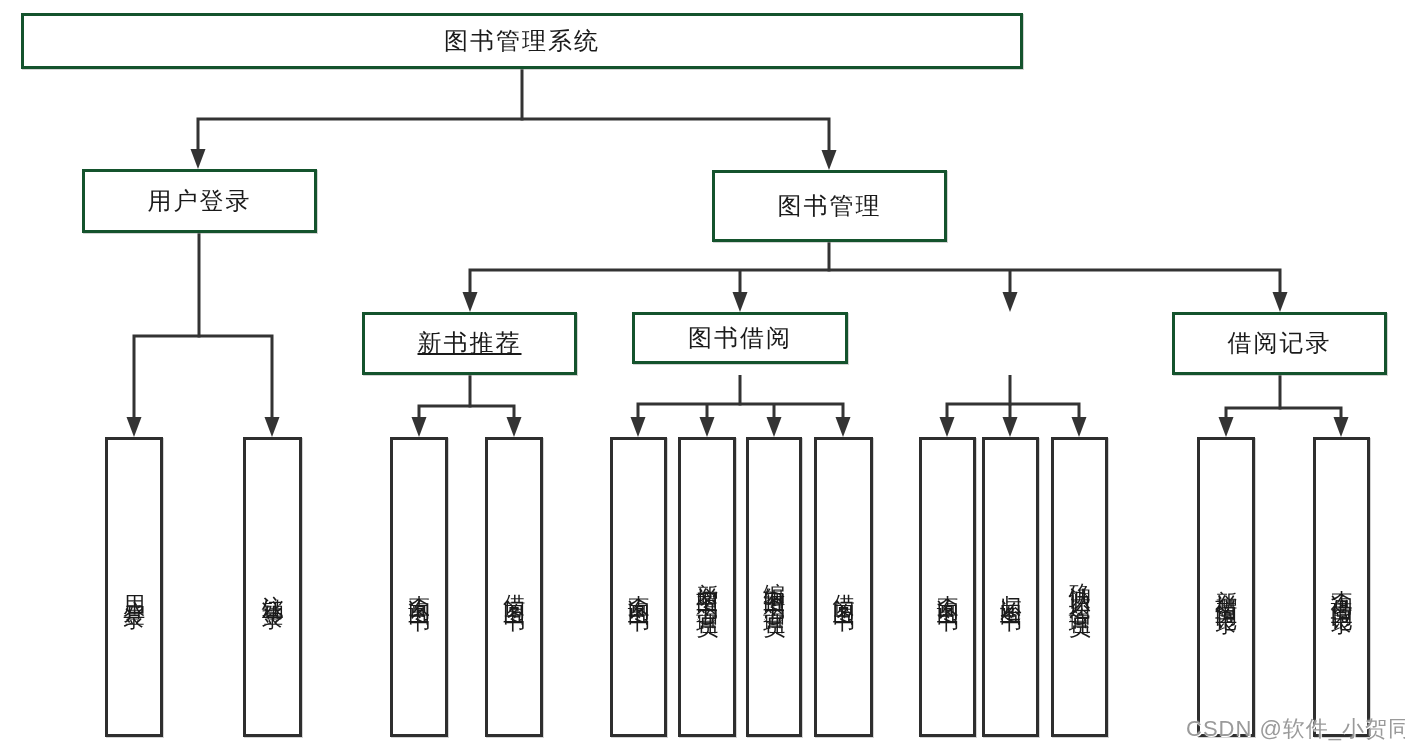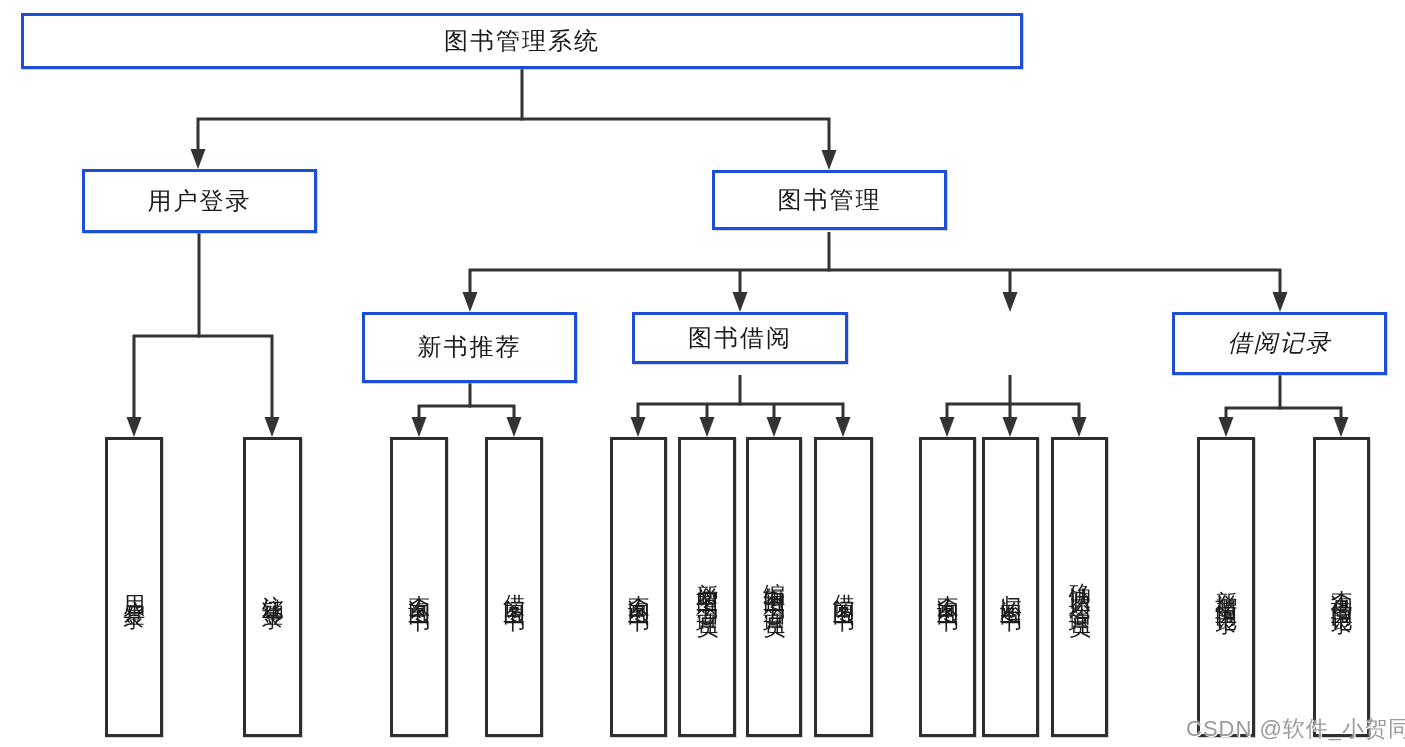--- a/index.html
+++ b/index.html
@@ -21,21 +21,21 @@
     left: 0;
     top: 0;
     width: 1405px;
     height: 747px;
     pointer-events: none;
   }
   .node {
     position: absolute;
     box-sizing: border-box;
     background: #ffffff;
-    border: 3px solid #1d4ed8;
+    border: 3px solid #14532d;
     display: flex;
     align-items: center;
     justify-content: center;
     font-size: 24px;
     letter-spacing: 2px;
     line-height: 1.1;
     white-space: nowrap;
     box-shadow: 1px 1px 0 rgba(160,160,160,0.45);
   }
   .vnode {
@@ -130,25 +130,25 @@
       <line x1="1280" y1="375" x2="1280" y2="409.5"></line>
       <polyline points="1226,421 1226,408 1341,408 1341,421"></polyline>
       <polygon stroke="none" fill="#333333" points="1218.5,417 1233.5,417 1226,437"></polygon>
       <polygon stroke="none" fill="#333333" points="1333.5,417 1348.5,417 1341,437"></polygon>
     </g>
   </svg>
 
   <div class="node" style="left:21px; top:13px; width:1002px; height:56px;">图书管理系统</div>
 
   <div class="node" style="left:82px; top:169px; width:235px; height:64px;">用户登录</div>
-  <div class="node" style="left:712px; top:170px; width:235px; height:60px;">图书管理</div>
+  <div class="node" style="left:712px; top:170px; width:235px; height:72px;">图书管理</div>
 
-  <div class="node" style="left:362px; top:312px; width:215px; height:71px;">新书推荐</div>
+  <div class="node" style="left:362px; top:312px; width:215px; height:63px;text-decoration:underline;">新书推荐</div>
   <div class="node" style="left:632px; top:312px; width:216px; height:52px;">图书借阅</div>
-  <div class="node" style="left:1172px; top:312px; width:215px; height:63px;font-style:italic;">借阅记录</div>
+  <div class="node" style="left:1172px; top:312px; width:215px; height:63px;">借阅记录</div>
 
   <div class="vnode" style="left:105px; width:58px;">用户登录</div>
   <div class="vnode" style="left:243px; width:59px;">注销登录</div>
 
   <div class="vnode" style="left:390px; width:58px;">查询图书</div>
   <div class="vnode" style="left:485px; width:58px;">借阅图书</div>
 
   <div class="vnode" style="left:610px; width:57px;">查询图书</div>
   <div class="vnode" style="left:678px; width:58px;">新增图书（管理员）</div>
   <div class="vnode" style="left:746px; width:56px;">编辑图书（管理员）</div>

